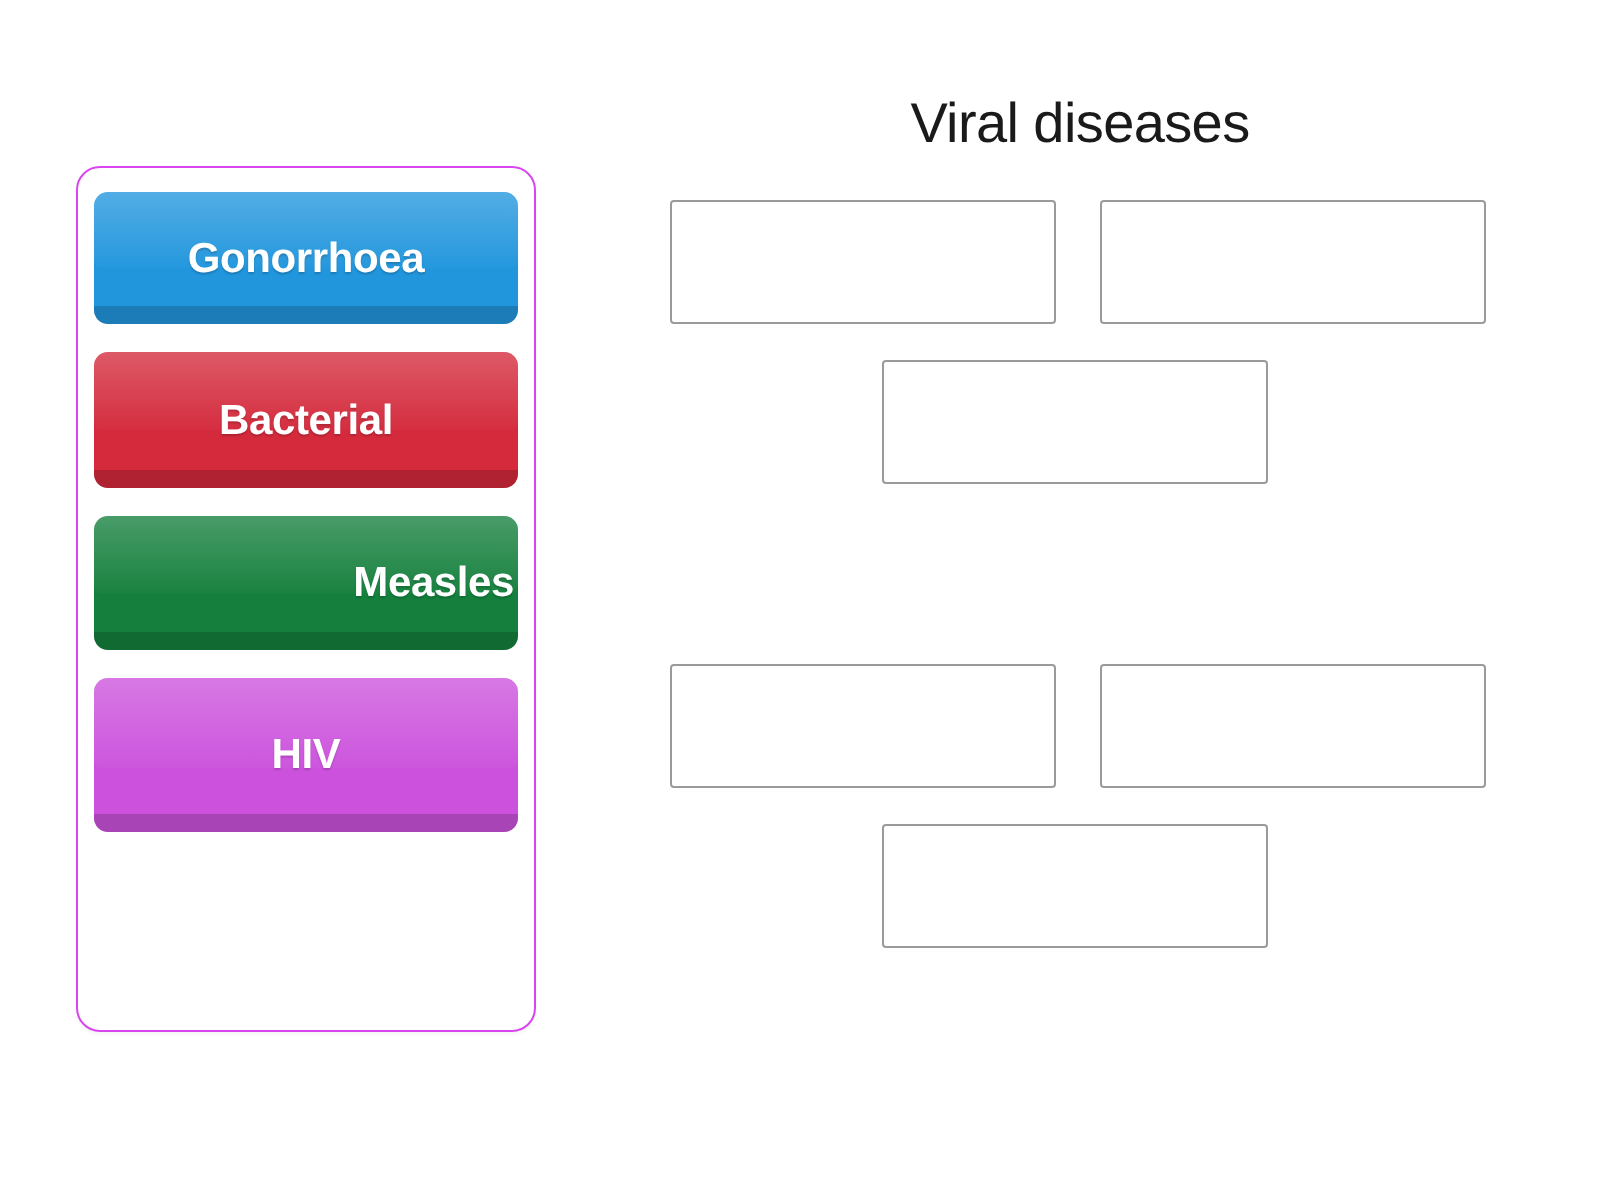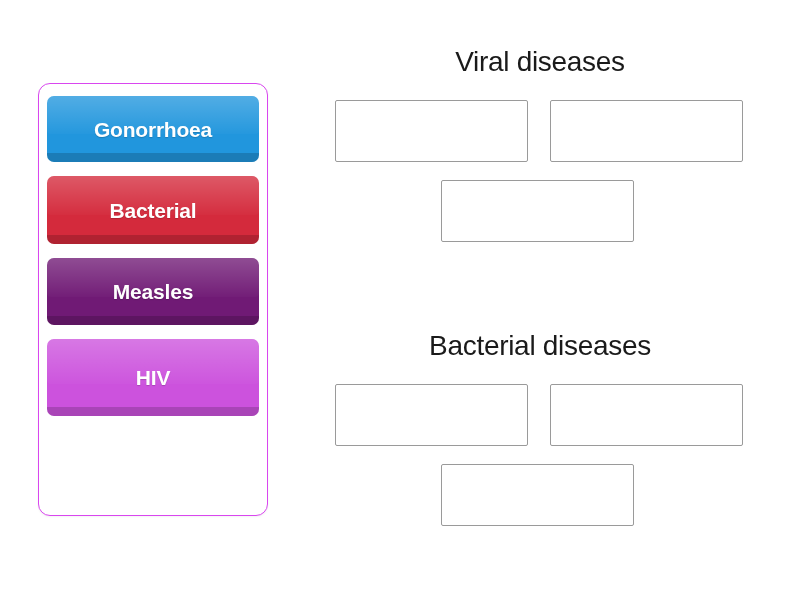--- a/index.html
+++ b/index.html
@@ -129,40 +129,39 @@
 <div id="tile-tray">
 
   <div class="tile tile-1" style="background-color: rgb(33, 150, 221);">
     <span class="tile-label">Gonorrhoea</span>
   </div>
 
   <div class="tile tile-2" style="background-color: rgb(212, 42, 60);">
     <span class="tile-label">Bacterial</span>
   </div>
 
-  <div class="tile tile-3" style="background-color: #701a75;">
+  <div class="tile tile-3" style="background-color: #15803d; justify-content: flex-end;">
     <span class="tile-label">Measles</span>
   </div>
 
 
   <div class="tile tile-5" style="background-color: rgb(204, 82, 221);">
     <span class="tile-label">HIV</span>
   </div>
 
 </div>
 
 <div class="category" id="category-viral">
   <h2 class="category-title">Viral diseases</h2>
   <div class="dropzone-rows">
     <div class="dropzone dz-a"></div>
     <div class="dropzone dz-b"></div>
     <div class="dropzone dz-c"></div>
   </div>
 </div>
 
 <div class="category" id="category-bacterial">
-  <h2 class="category-title">Bacterial diseases</h2>
   <div class="dropzone-rows">
     <div class="dropzone dz-a"></div>
     <div class="dropzone dz-b"></div>
     <div class="dropzone dz-c"></div>
   </div>
 </div>
 
 </body></html>

